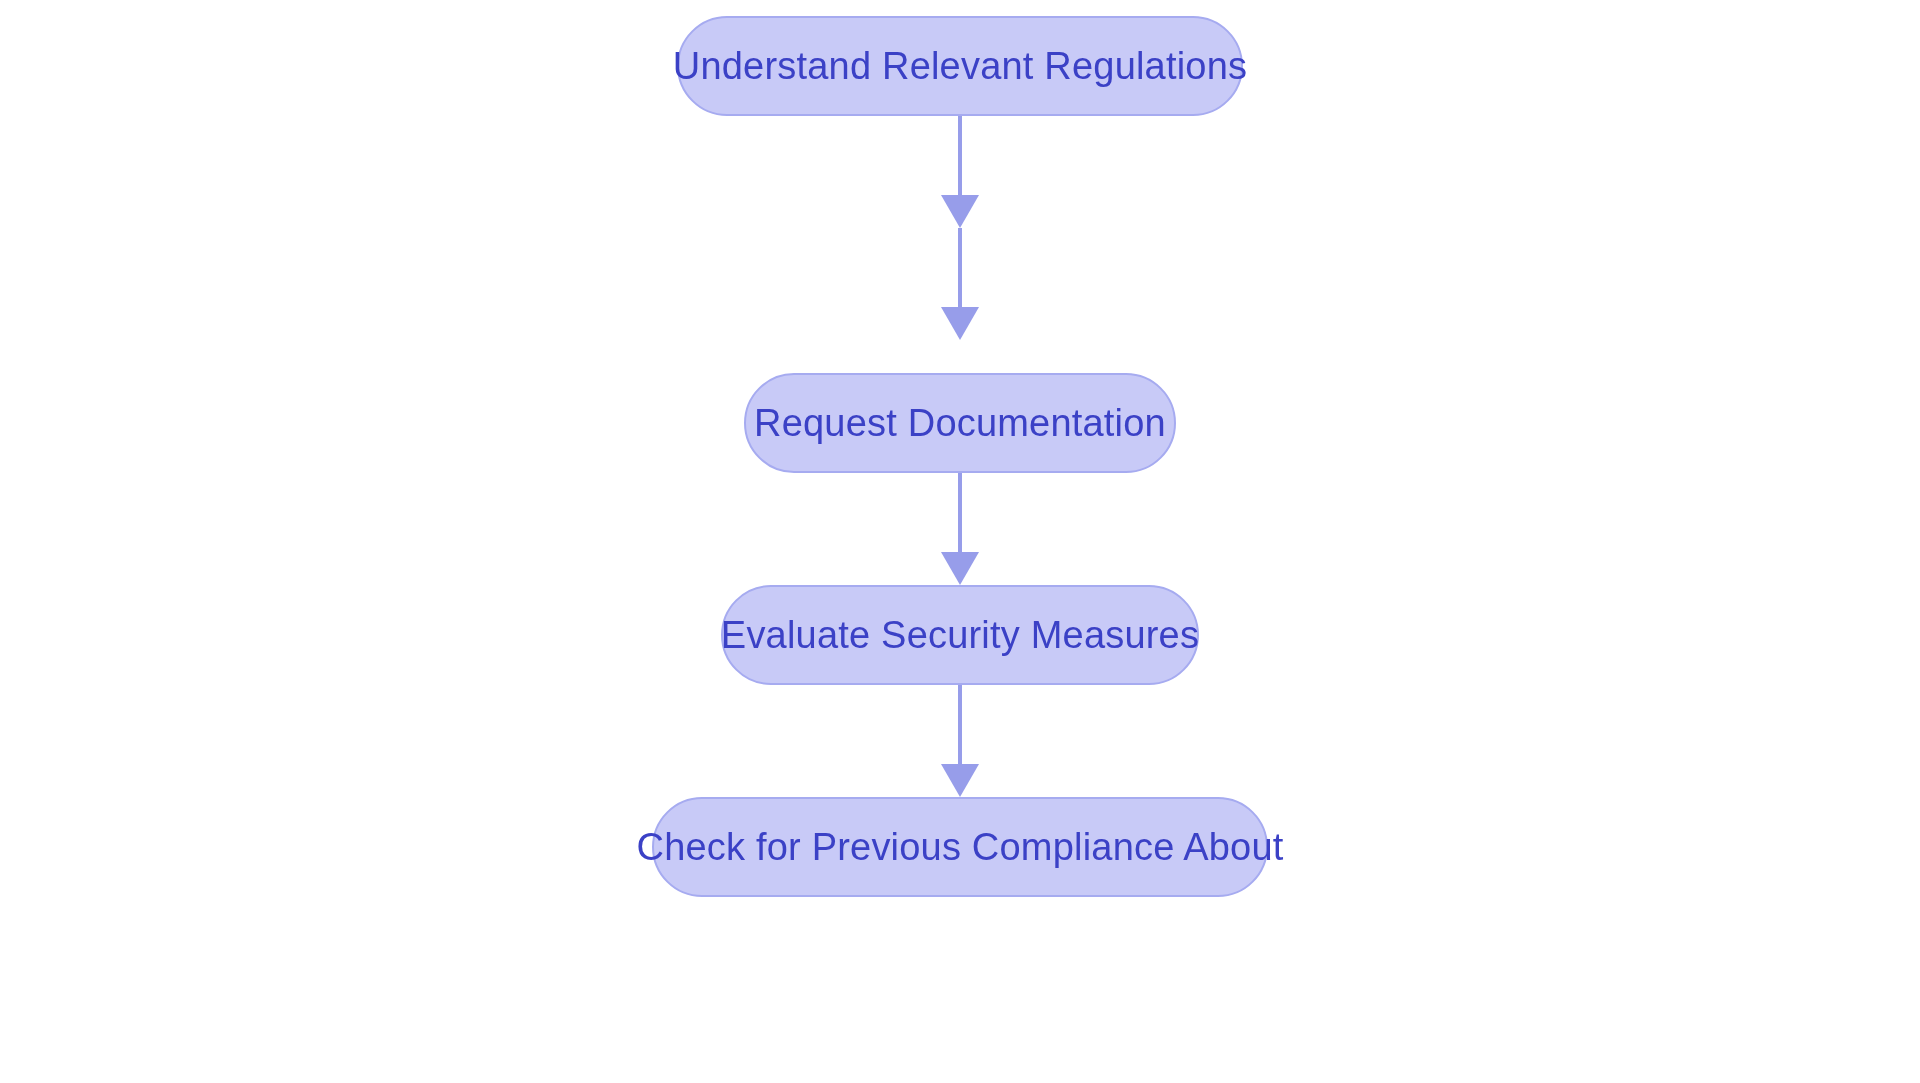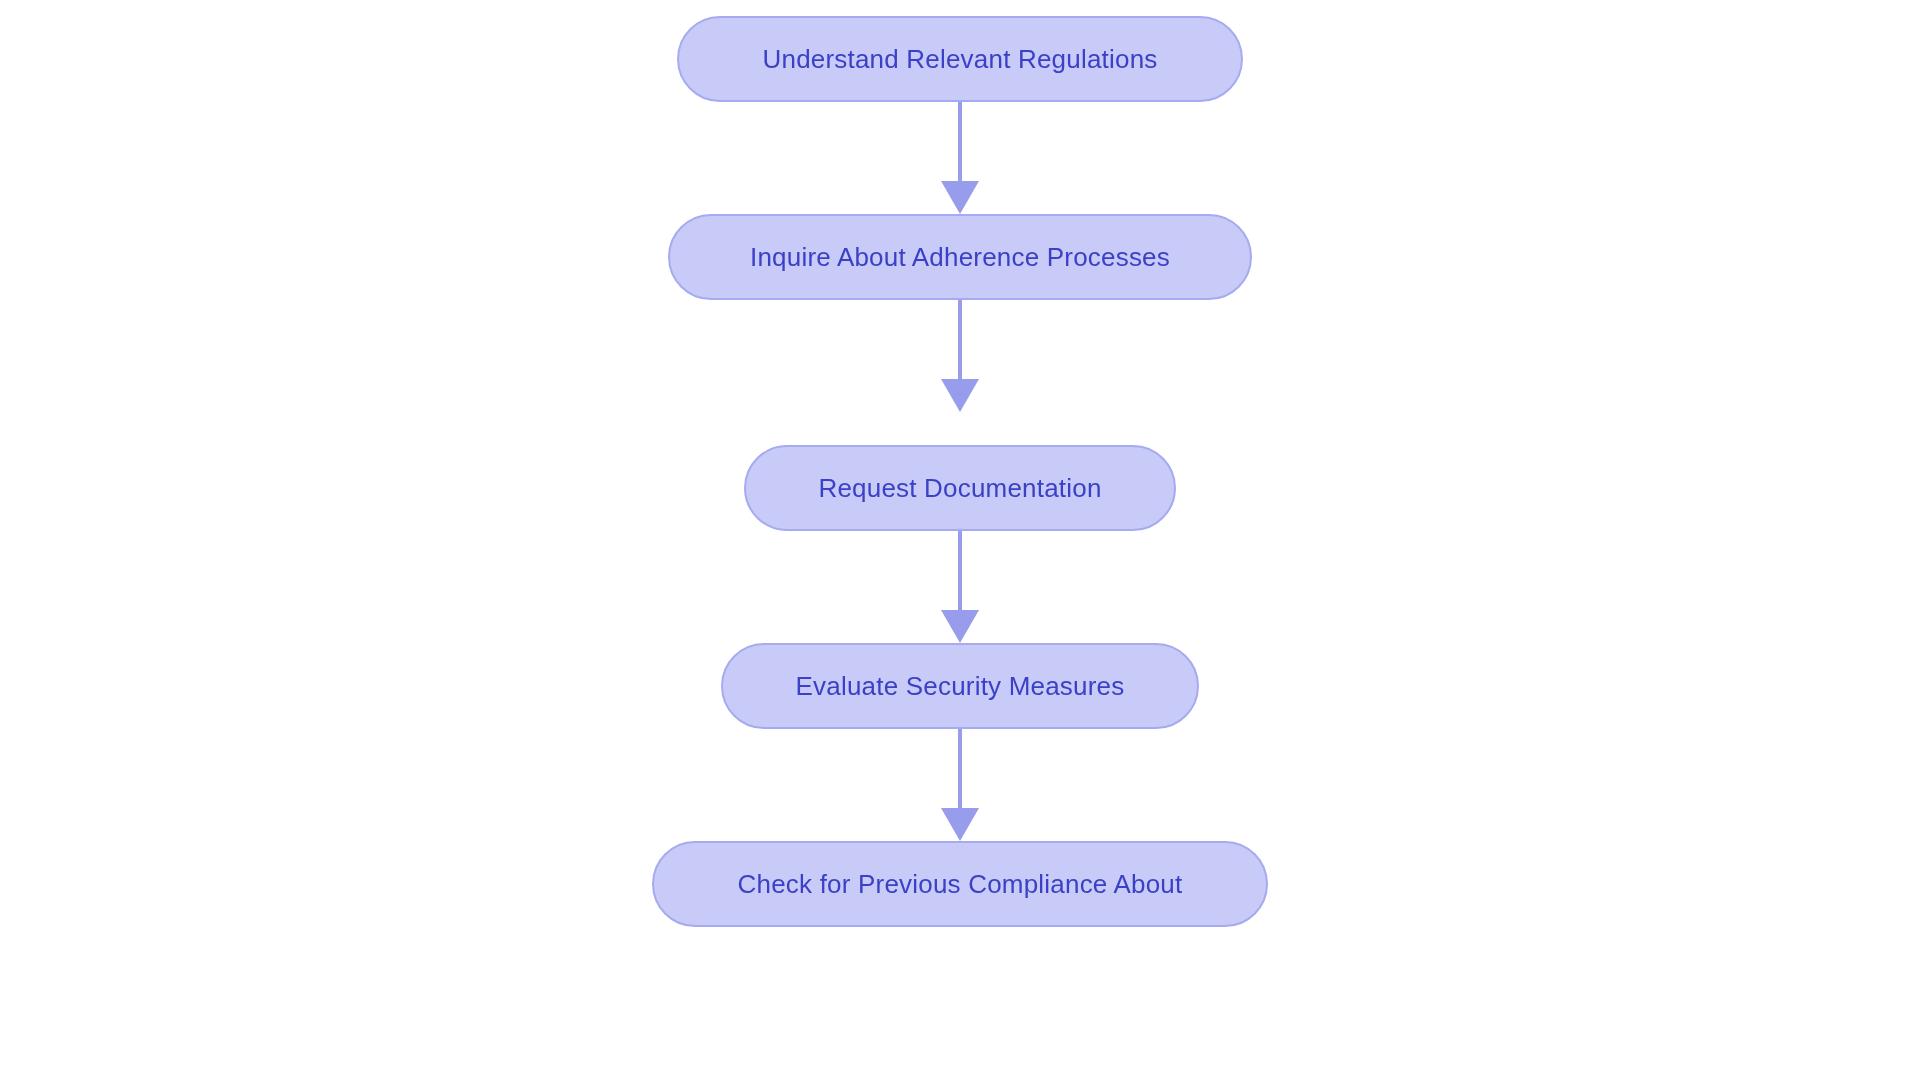--- a/index.html
+++ b/index.html
@@ -14,30 +14,30 @@
     height: 1083px;
     background: var(--bg, #ffffff);
     overflow: hidden;
     display: flex;
     flex-direction: column;
     align-items: center;
     padding-top: 16px;
     box-sizing: border-box;
   }
   .node {
-    height: 86px;
+    height: 100px;
     border-radius: 61px;
     background: var(--node-fill, #c8caf7);
     border: 2px solid var(--node-border, #a6abf0);
     box-sizing: border-box;
     display: flex;
     align-items: center;
     justify-content: center;
     color: var(--node-text, #3b41c6);
-    font-size: 26px;
+    font-size: 38px;
     letter-spacing: 0.2px;
     white-space: nowrap;
     flex: 0 0 auto;
   }
   .n1 { width: 566px; }
   .n2 { width: 584px; }
   .n3 { width: 432px; margin-top: 33px; }
   .n4 { width: 478px; }
   .n5 { width: 616px; }
   .connector {
@@ -68,23 +68,20 @@
 
   <div class="node n1">
     <span>Understand Relevant Regulations</span>
   </div>
 
   <div class="connector">
     <div class="shaft"></div>
     <div class="head"></div>
   </div>
 
-  <div class="node n2">
-    <span>Inquire About Adherence Processes</span>
-  </div>
 
   <div class="connector">
     <div class="shaft"></div>
     <div class="head"></div>
   </div>
 
   <div class="node n3">
     <span>Request Documentation</span>
   </div>
 

